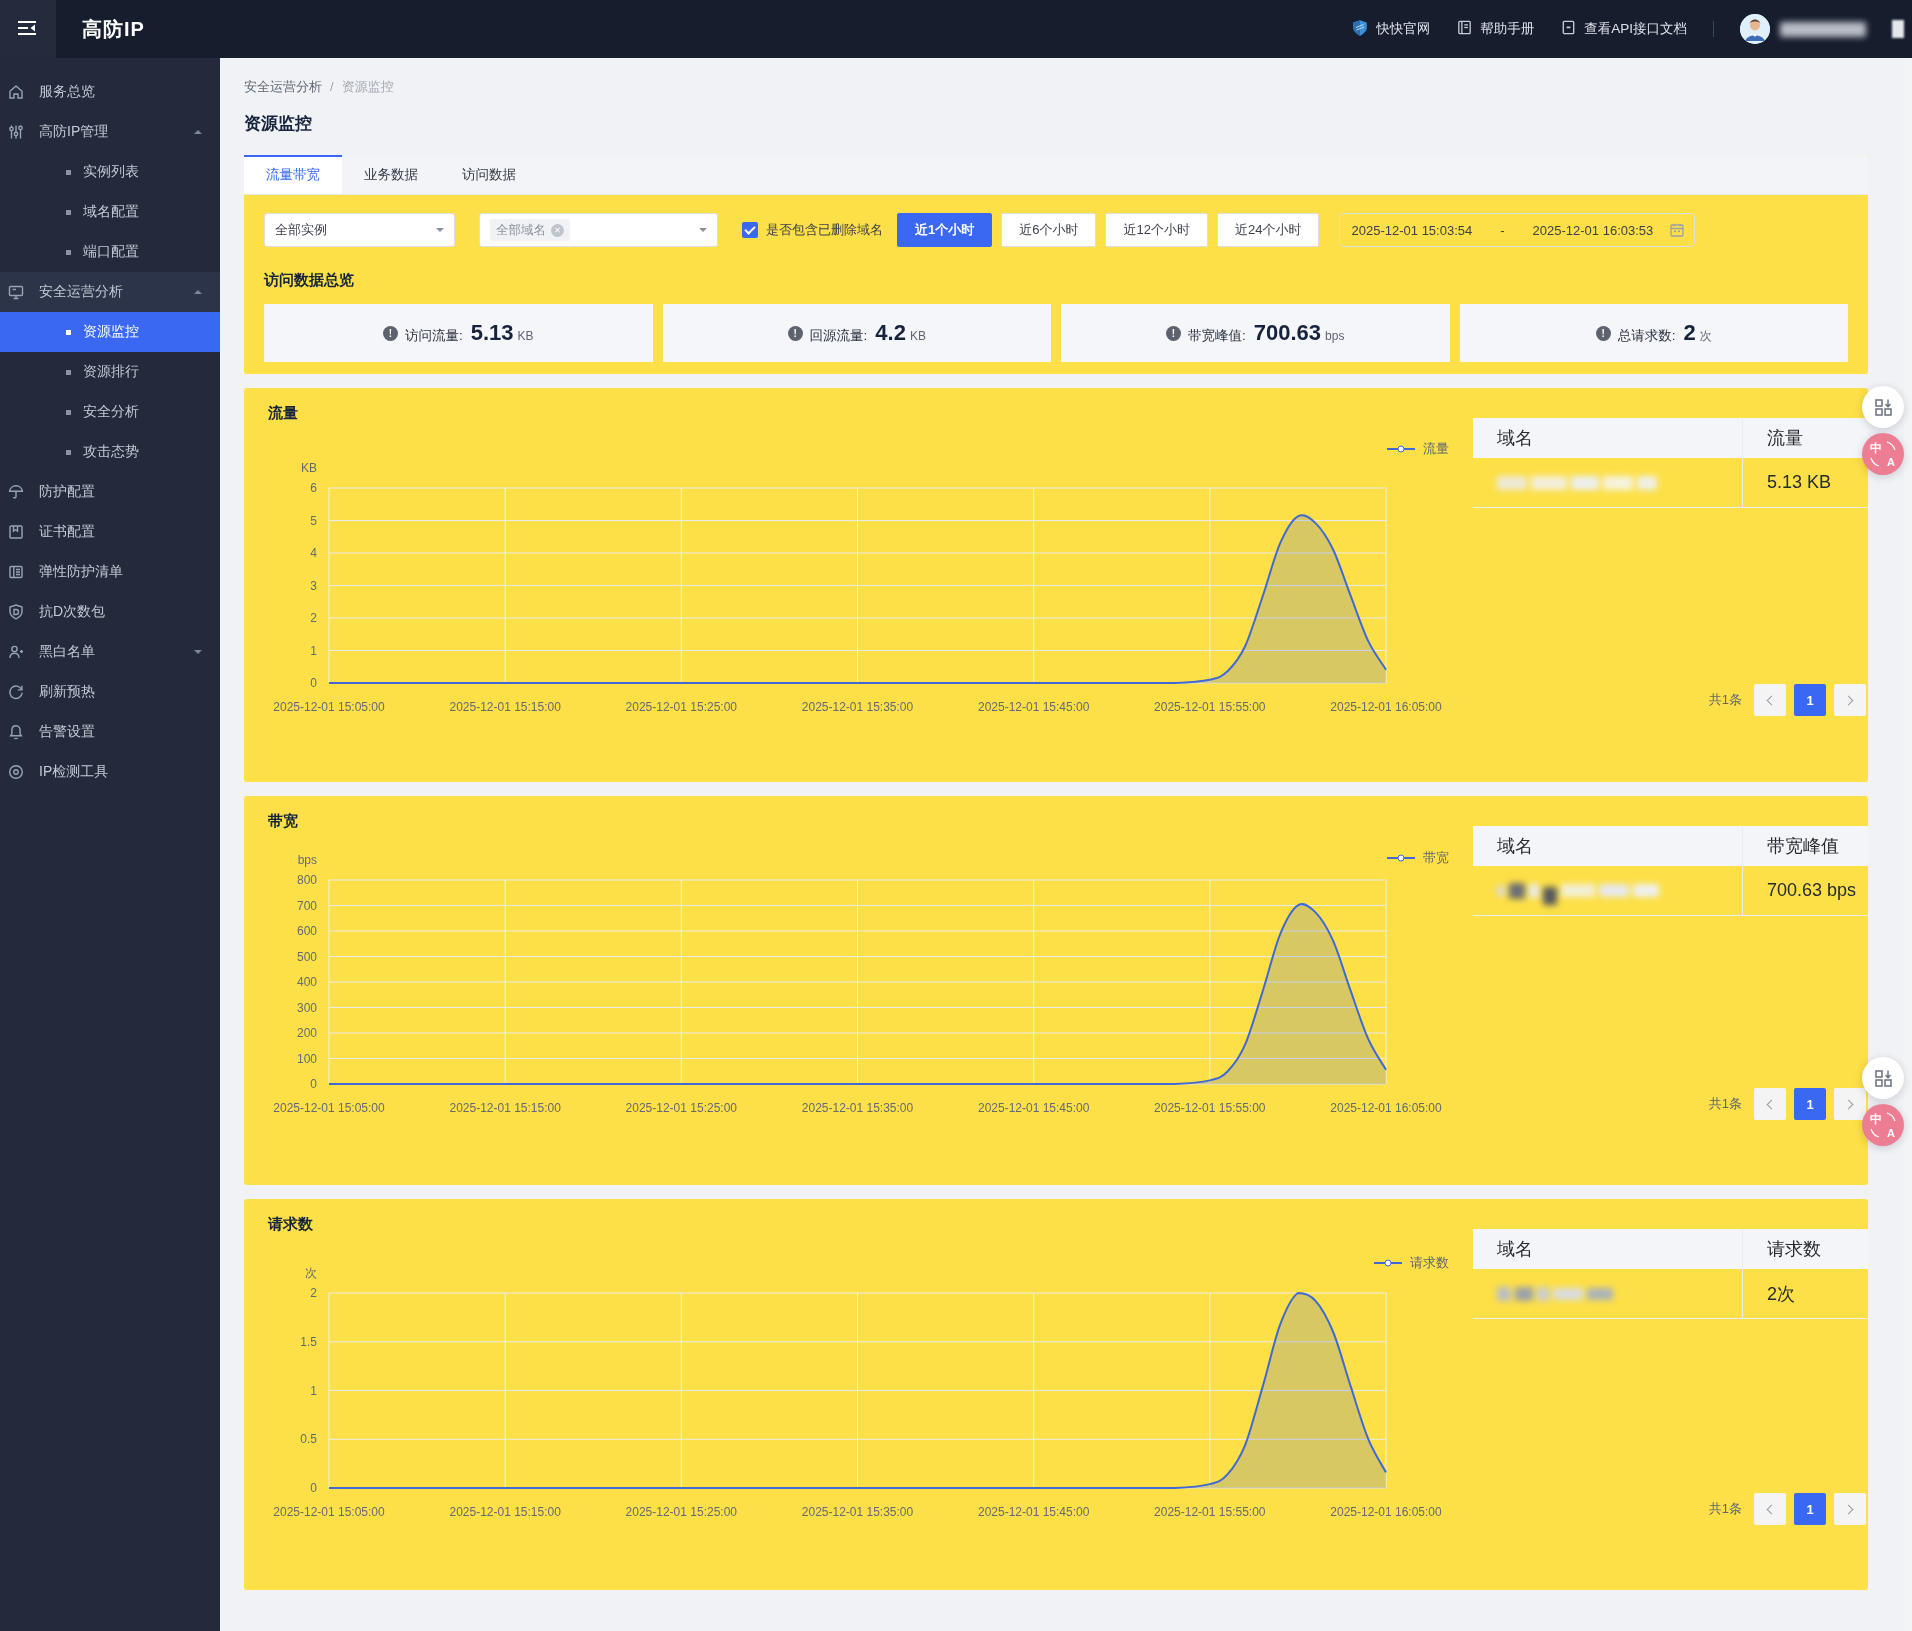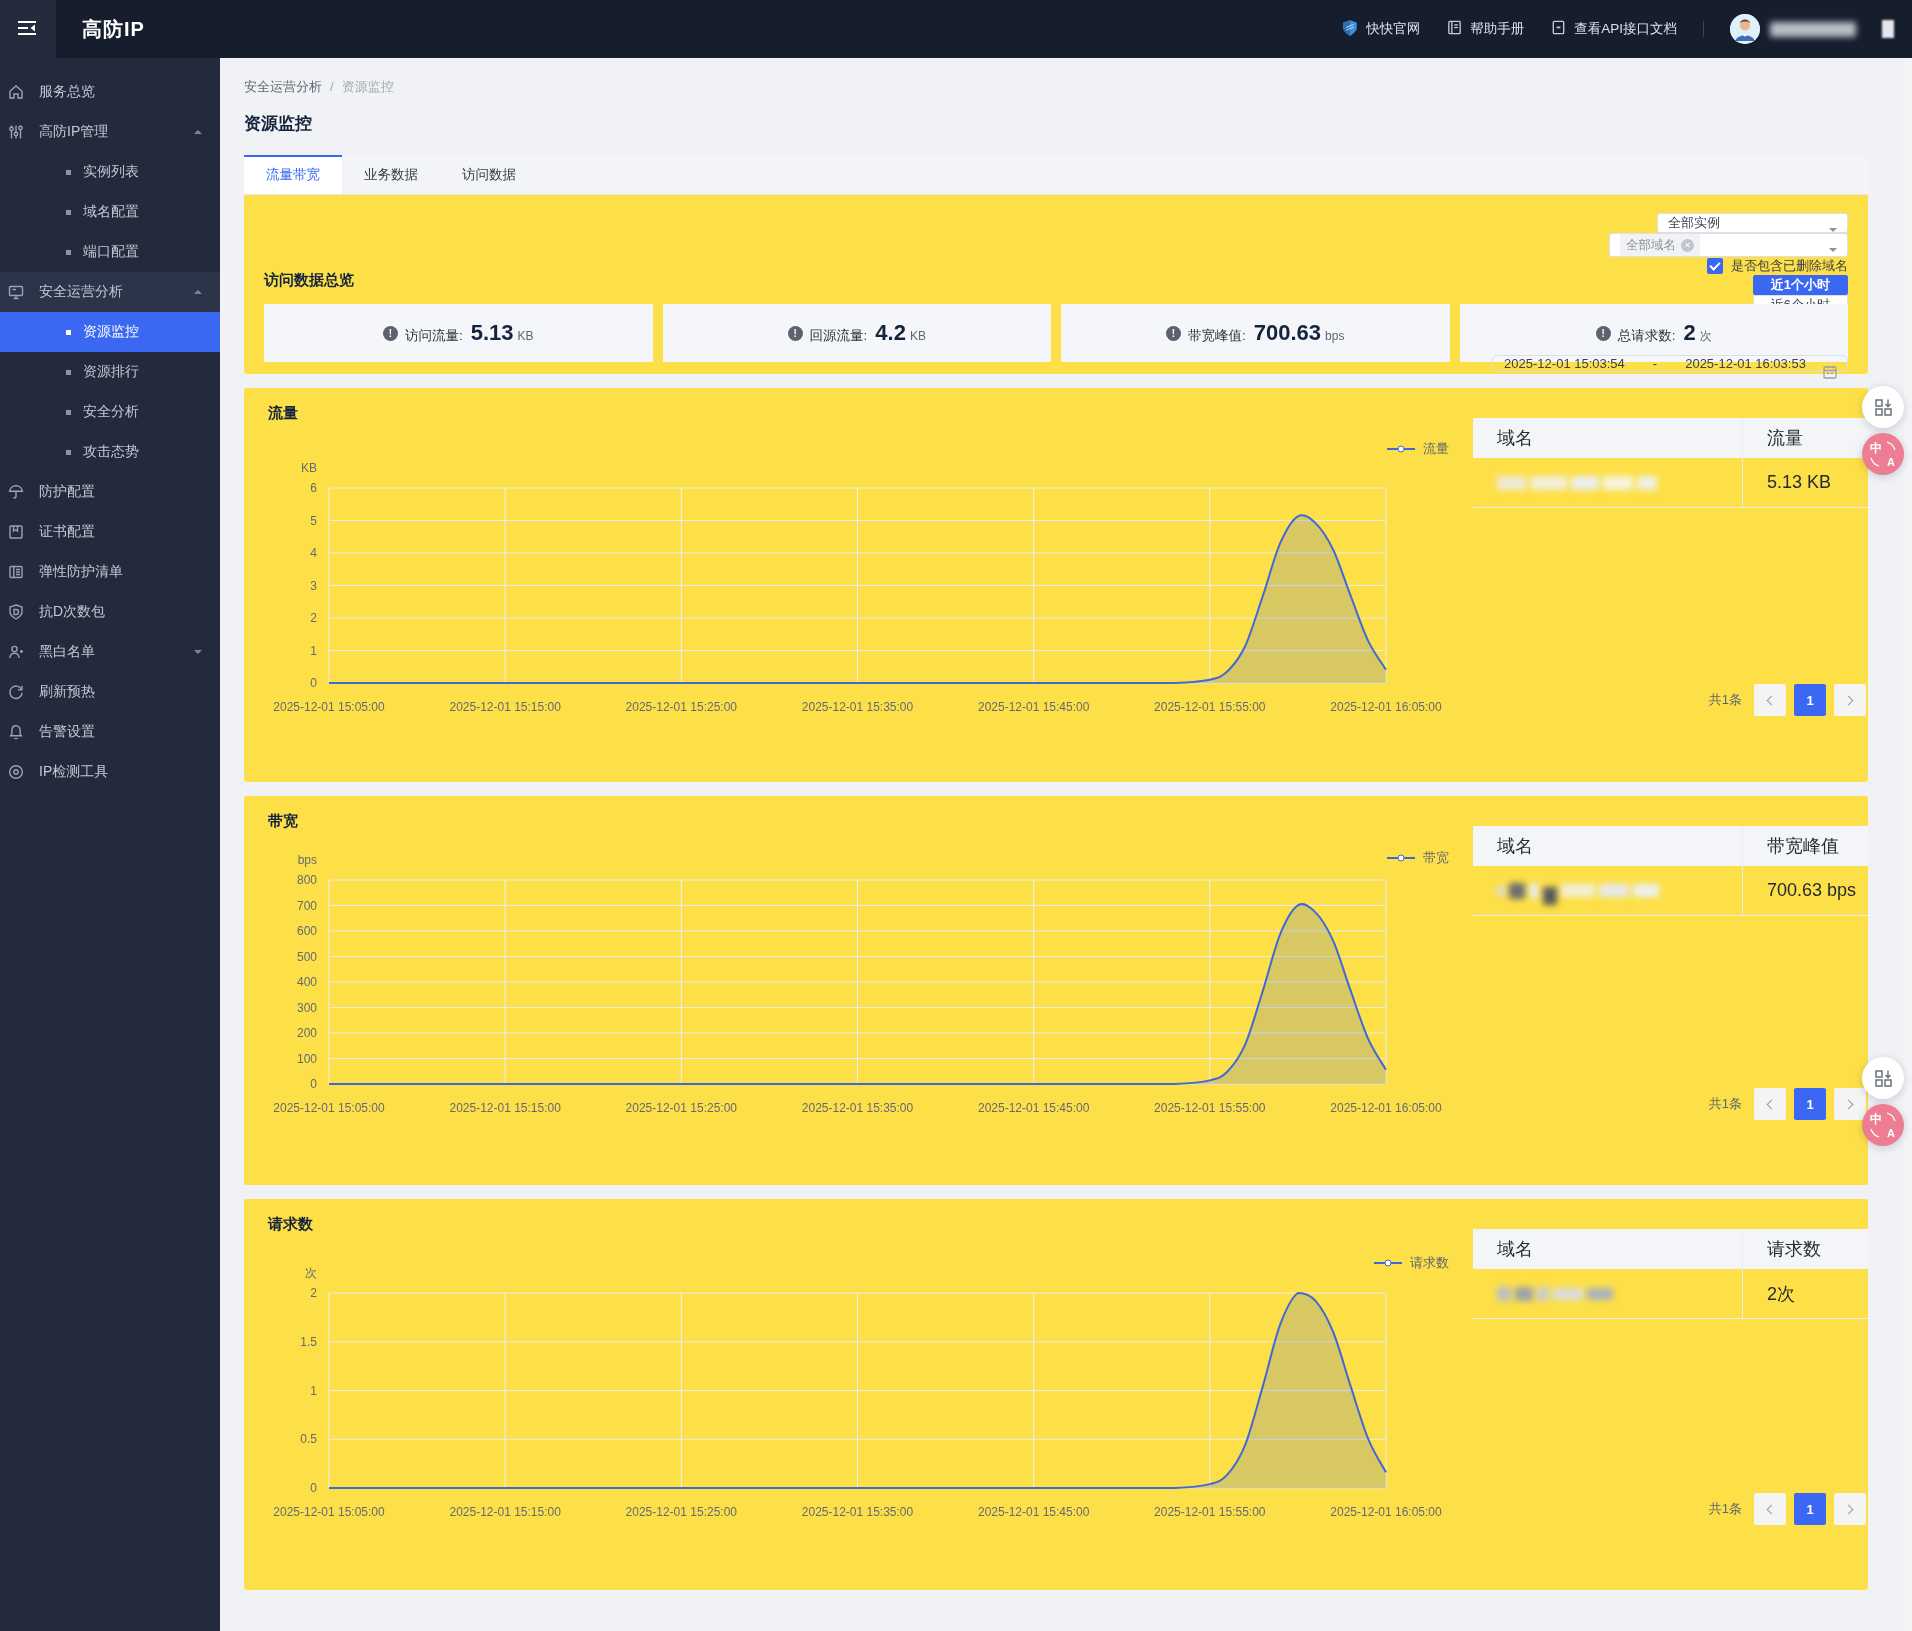--- a/index.html
+++ b/index.html
@@ -7,21 +7,21 @@
 body {
   position:relative; overflow:hidden; background:#f0f2f5;
   font-family:"Liberation Sans","DejaVu Sans",sans-serif; font-size:13px; color:#303133;
 }
 .cc { display:flex; align-items:center; justify-content:center; }
 
 
 .topbar { position:absolute; top:0; left:0; width:100%; height:58px; background:#161d2d; display:flex; align-items:center; z-index:30; }
 .hamburger { width:56px; height:58px; background:#232b3c; cursor:pointer; }
 .logo { color:#fff; font-size:20px; font-weight:bold; margin-left:26px; letter-spacing:1px; }
-.nav-right { margin-left:auto; display:flex; align-items:center; gap:26px; padding-right:18px; color:#dde1e9; font-size:13.5px; }
+.nav-right { margin-left:auto; display:flex; align-items:center; gap:26px; padding-right:8px; color:#dde1e9; font-size:13.5px; }
 .nav-link { display:flex; align-items:center; gap:7px; cursor:pointer; }
 .nav-divider { width:1px; height:16px; background:#3a4356; }
 .avatar-wrap { display:flex; align-items:center; gap:10px; cursor:pointer; }
 .avatar { width:30px; height:30px; border-radius:50%; overflow:hidden; background:#e4f0fa; }
 .blur-name { width:86px; height:15px; background:#b9bec6; filter:blur(3px); border-radius:2px; }
 .nav-end-block { width:12px; height:18px; background:#e5e7ea; filter:blur(1px); }
 
 
 .sidebar { position:absolute; top:58px; left:0; width:220px; bottom:0; background:#222a3c; padding-top:14px; z-index:20; }
 .side-item { height:40px; display:flex; align-items:center; color:#c3c9d5; font-size:14px; cursor:pointer; position:relative; }
@@ -41,21 +41,21 @@
 .breadcrumb { font-size:13px; color:#5f6672; }
 .crumb-sep,.crumb-current { color:#a2a8b3; margin-left:8px; }
 .page-title { font-size:17px; color:#15233c; font-weight:bold; margin-top:16px; }
 .card { background:#fde047; border-radius:3px; }
 
 
 .card-top { margin-top:20px; height:219px; }
 .tabstrip { height:40px; background:#f2f4f7; border-bottom:1px solid #e5e8ee; display:flex; border-radius:3px 3px 0 0; }
 .tab { padding:0 22px; line-height:40px; font-size:13.5px; color:#343a45; cursor:pointer; }
 .tab.active { background:#fff; color:#3a68f2; border-top:2px solid #3a68f2; line-height:36px; }
-.filter-row { display:flex; align-items:flex-end; margin:18px 20px 0 20px; height:34px;flex-direction:column; }
+.filter-row { display:flex; align-items:center; margin:18px 20px 0 20px; height:34px; }
 .select { height:34px; border:1px solid #dcdfe6; border-radius:3px; background:#fff; display:flex; align-items:center; padding:0 26px 0 10px; color:#3c414b; position:relative; cursor:pointer; }
 .sel-instance { width:191px; }
 .sel-domain { width:239px; margin-left:24px; }
 .sel-caret { position:absolute; right:10px; top:14px; width:0; height:0; border:4.5px solid transparent; border-top-color:#8a909c; }
 .domain-tag { background:#f0f2f5; border-radius:2px; height:22px; display:flex; align-items:center; padding:0 6px; gap:5px; color:#8b919c; font-size:12.5px; }
 .tag-x { width:13px; height:13px; border-radius:50%; background:#c0c4cc; position:relative; flex:none; }
 .tag-x::before,.tag-x::after { content:""; position:absolute; left:6px; top:3.5px; width:1.4px; height:6px; background:#fff; }
 .tag-x::before { transform:rotate(45deg);} .tag-x::after { transform:rotate(-45deg);}
 .checkbox-wrap { margin-left:24px; display:flex; align-items:center; gap:8px; color:#3c414b; cursor:pointer; }
 .checkbox { width:16px; height:16px; background:#3a68f2; border-radius:2px; position:relative; flex:none; }

